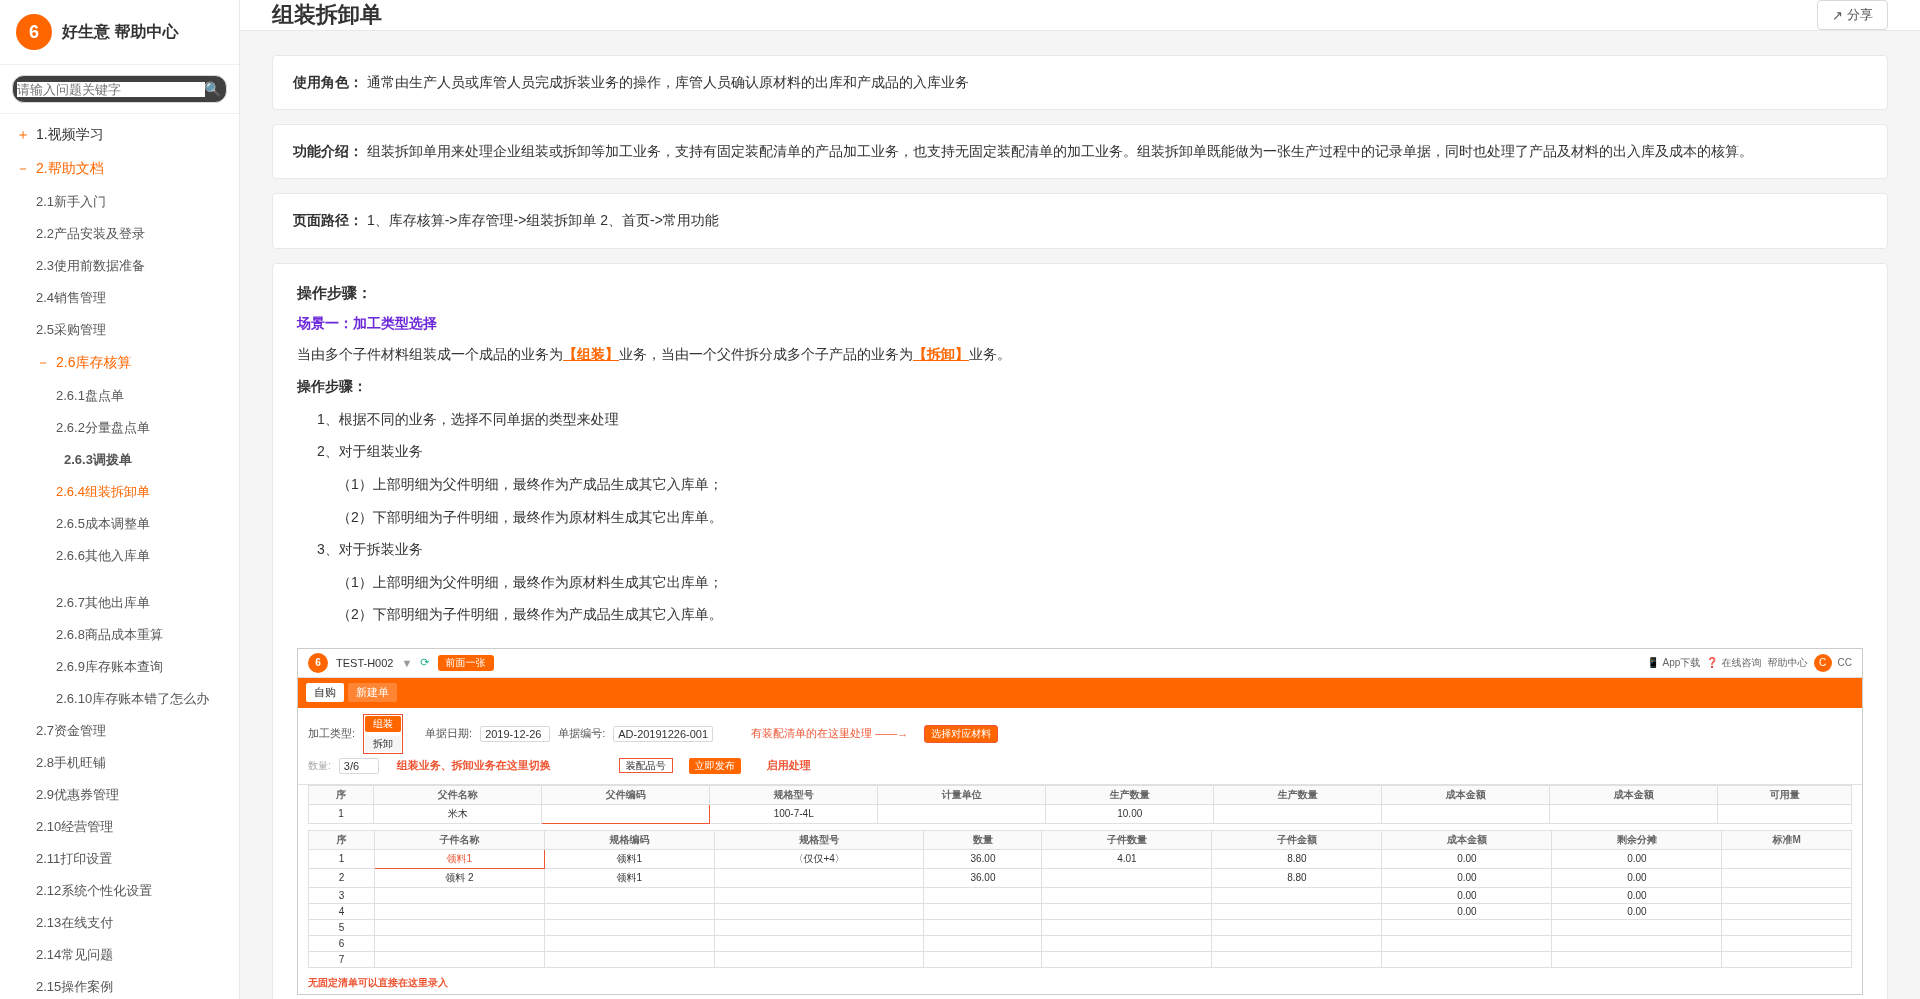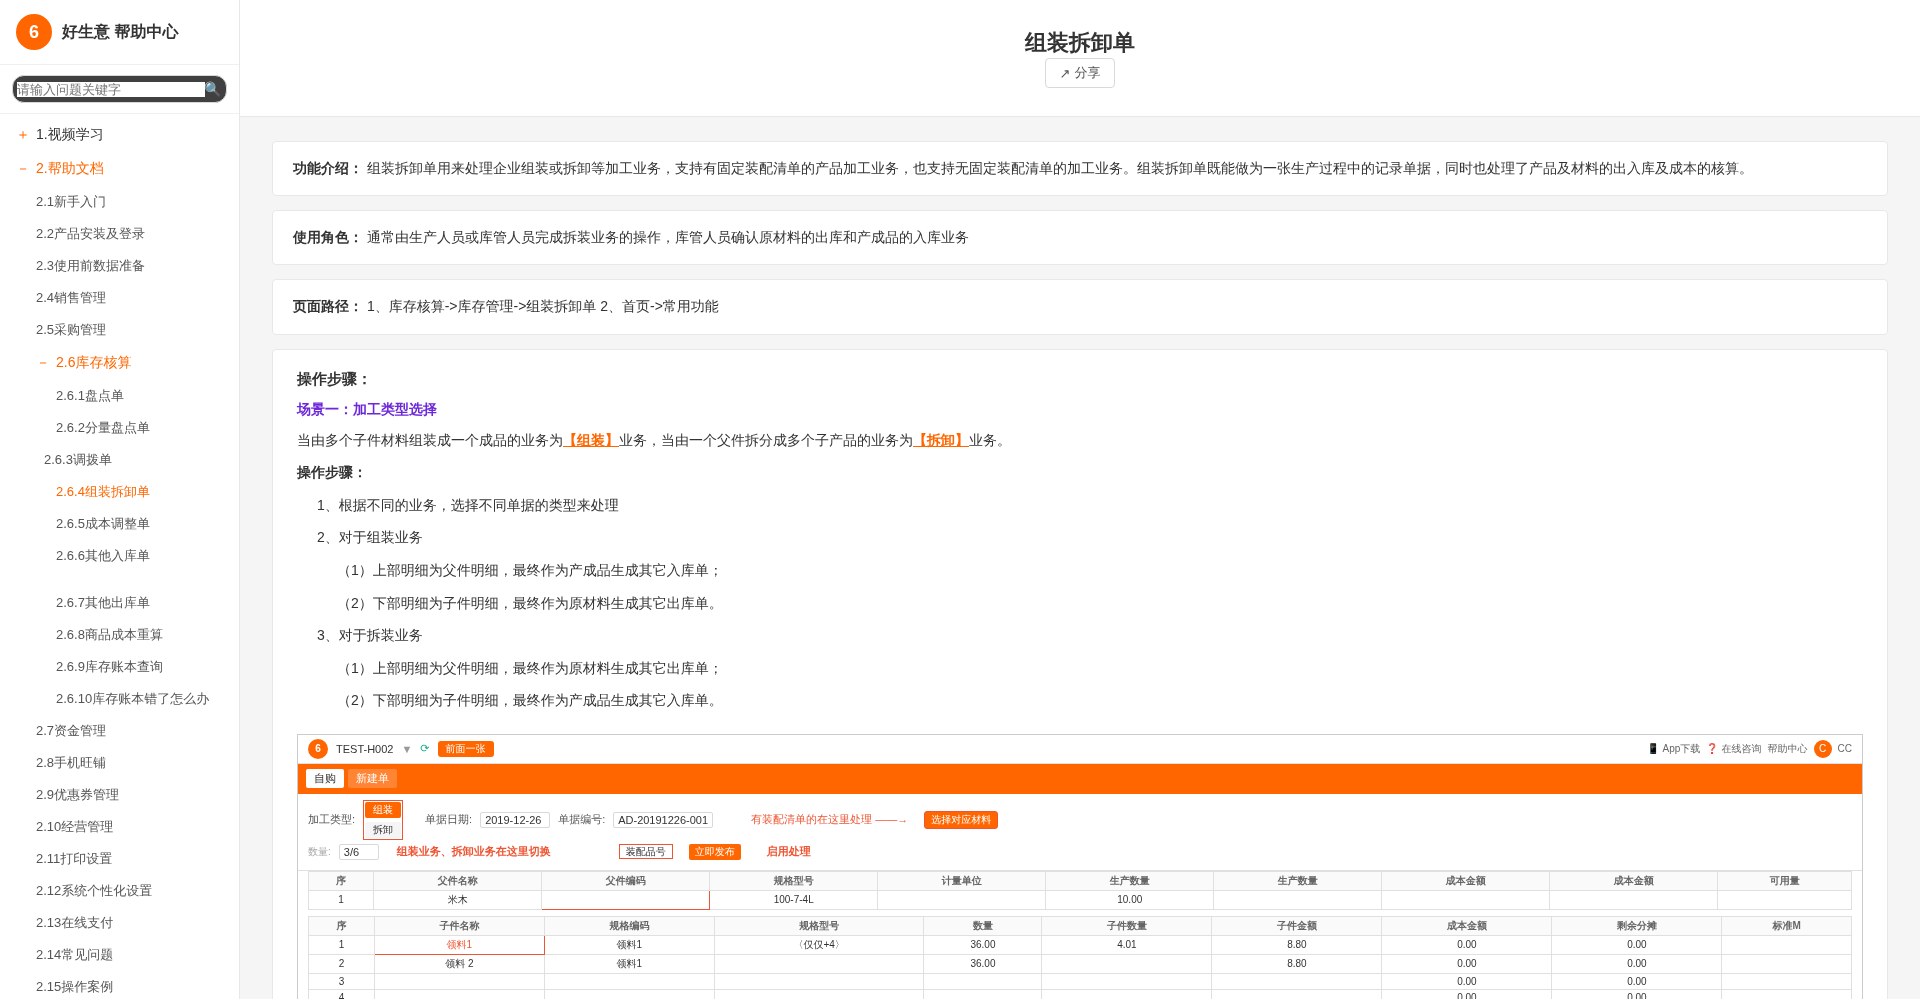--- a/index.html
+++ b/index.html
@@ -60,23 +60,23 @@
     .nav-sub-item.active { color: #f60; }
 
     
     #main {
       flex: 1;
       overflow-y: auto;
       background: #f5f5f5;
     }
     .main-header {
       background: #fff;
-      padding: 28px 32px;
+      padding: 0 32px;
       border-bottom: 1px solid #e8e8e8;
-      display: flex; align-items: center; justify-content: space-between; flex-direction: column;
+      display: flex; align-items: center; justify-content: space-between;
     }
     .main-title { font-size: 22px; font-weight: bold; color: #333; }
     .share-btn {
       display: flex; align-items: center; gap: 4px;
       border: 1px solid #d9d9d9; border-radius: 4px;
       padding: 5px 14px; background: #fff; cursor: pointer; font-size: 13px; color: #555;
     }
 
     .content-area {
       padding: 24px 32px;
@@ -220,21 +220,21 @@
     <div class="nav-category active-category" style="padding-left:36px;">
       <span class="minus-icon">－</span>
       <span>2.6库存核算</span>
     </div>
     <div class="nav-sub-item" style="padding-left:56px;">
       <span>2.6.1盘点单</span>
     </div>
     <div class="nav-sub-item" style="padding-left:56px;">
       <span>2.6.2分量盘点单</span>
     </div>
-    <div class="nav-sub-item" style="padding-left:44px;">
+    <div class="nav-sub-item" style="padding-left:64px;font-weight:bold;">
       <span>2.6.3调拨单</span>
     </div>
     <div class="nav-sub-item active" style="padding-left:56px;">
       <span>2.6.4组装拆卸单</span>
     </div>
     <div class="nav-sub-item" style="padding-left:56px;">
       <span>2.6.5成本调整单</span>
     </div>
     <div class="nav-sub-item" style="padding-left:56px;">
       <span>2.6.6其他入库单</span>
@@ -286,27 +286,27 @@
     <h1 class="main-title">组装拆卸单</h1>
     <button class="share-btn">
       <span>↗</span>
       <span>分享</span>
     </button>
   </div>
 
   <div class="content-area">
 
     <div class="info-block">
+      <span style="font-weight:bold;">使用角色：</span>
+      <span>通常由生产人员或库管人员完成拆装业务的操作，库管人员确认原材料的出库和产成品的入库业务</span>
+    </div>
+
+    <div class="info-block">
       <span style="font-weight:bold;">功能介绍：</span>
       <span>组装拆卸单用来处理企业组装或拆卸等加工业务，支持有固定装配清单的产品加工业务，也支持无固定装配清单的加工业务。组装拆卸单既能做为一张生产过程中的记录单据，同时也处理了产品及材料的出入库及成本的核算。</span>
-    </div>
-
-    <div class="info-block">
-      <span style="font-weight:bold;">使用角色：</span>
-      <span>通常由生产人员或库管人员完成拆装业务的操作，库管人员确认原材料的出库和产成品的入库业务</span>
     </div>
 
     <div class="info-block">
       <span style="font-weight:bold;">页面路径：</span>
       <span>1、库存核算-&gt;库存管理-&gt;组装拆卸单 2、首页-&gt;常用功能</span>
     </div>
 
     <div style="background:#fff; border:1px solid #e8e8e8; border-radius:4px; padding:20px 24px;">
       <div class="section-title">操作步骤：</div>
 

